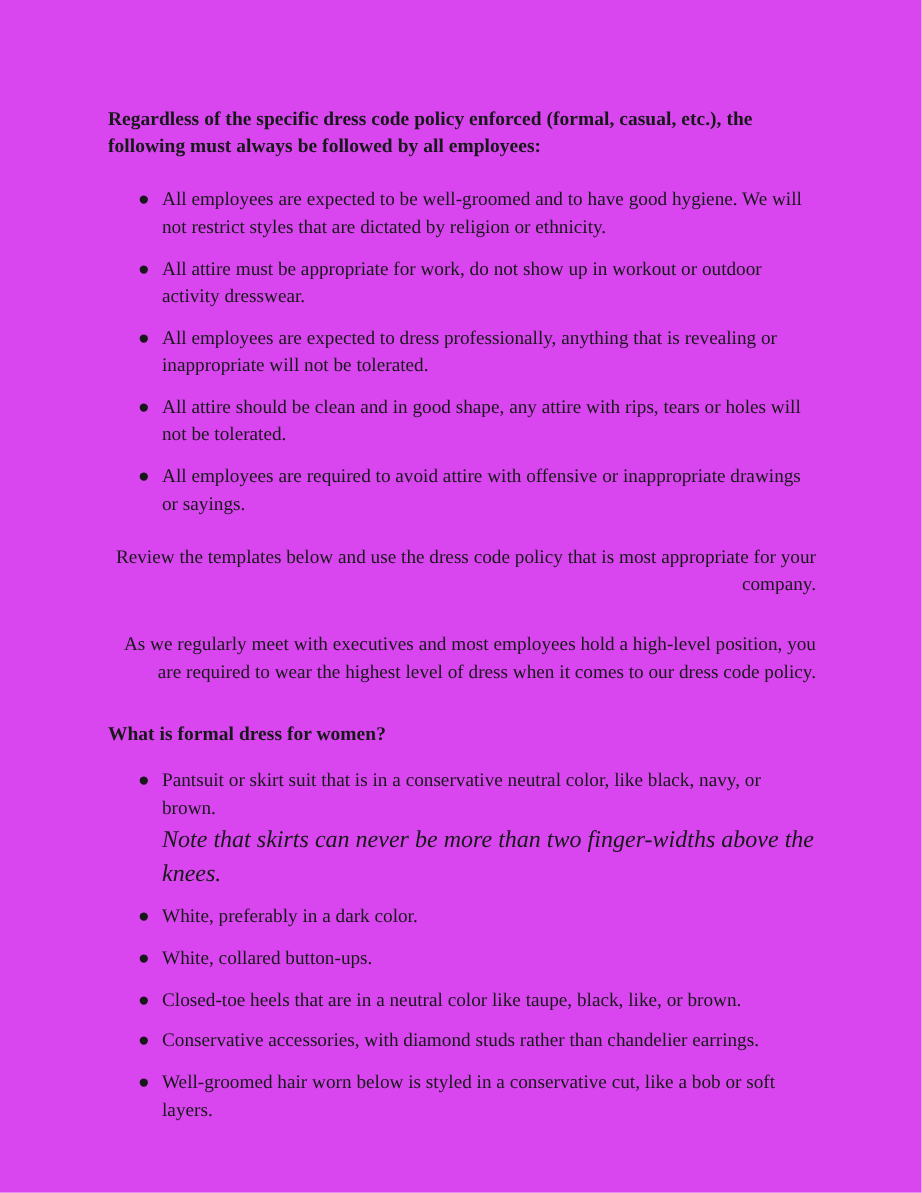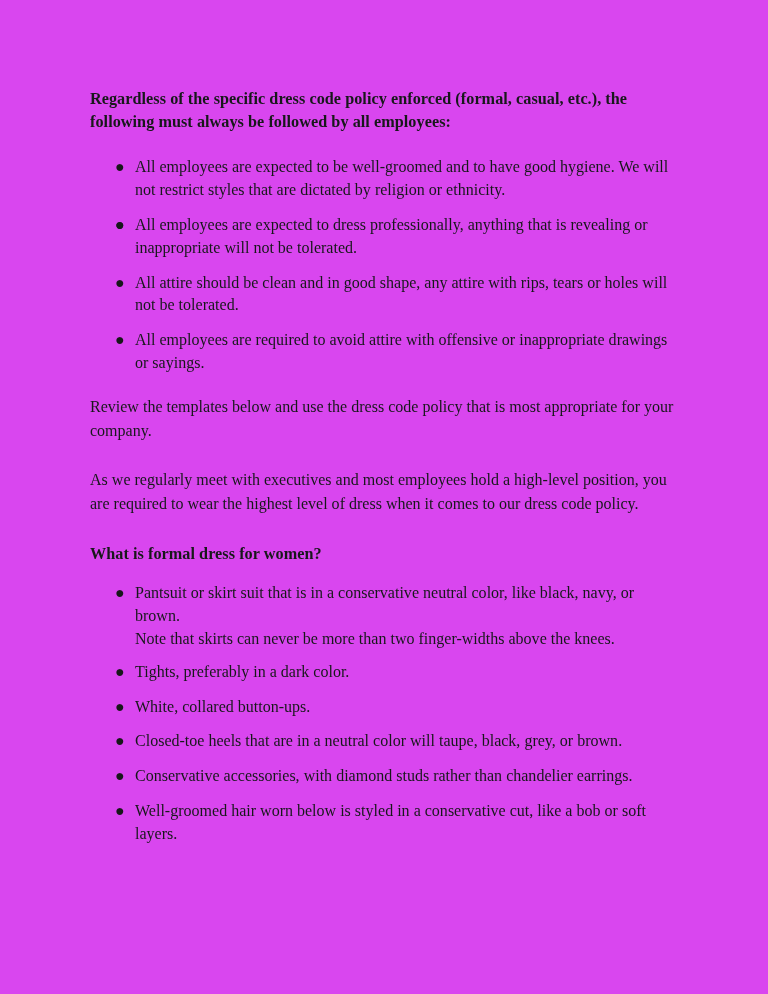--- a/index.html
+++ b/index.html
@@ -41,20 +41,21 @@
   }
   .heading-question {
     margin-top: 28px;
     margin-bottom: 0;
   }
   .para {
     font-size: 16px;
     line-height: 1.47;
     margin: 0;
     letter-spacing: 0.01px;
+    text-align: right;
   }
   .para-review {
     margin-top: 20px;
   }
   .para-exec {
     margin-top: 26px;
   }
   ul.bullets {
     list-style: none;
     margin: 0;
@@ -81,21 +82,22 @@
     position: absolute;
     left: 25px;
     top: 0;
     font-size: 16px;
     line-height: 1.43;
   }
   li.no-marker-gap {
     margin-bottom: 4px;
   }
   .note {
-    font-size: 16px;
+    font-size: 20px;
+    font-style: italic;
     line-height: 1.43;
     margin: 0 0 10px 0;
     padding-left: 45px;
     letter-spacing: 0.01px;
   }
 </style>
 </head>
 <body>
 
 <div class="page">
@@ -103,20 +105,21 @@
 
     <p class="heading heading-lead">Regardless of the specific dress code policy enforced (formal, casual, etc.), the following must always be followed by all employees:</p>
 
     <ul class="bullets list-general">
       <li>
         <span class="marker">●</span>
         <span>All employees are expected to be well-groomed and to have good hygiene. We will not restrict styles that are dictated by religion or ethnicity.</span>
       </li>
       <li>
         <span class="marker">●</span>
+        <span>All attire must be appropriate for work, do not show up in workout or outdoor activity dresswear.</span>
       </li>
       <li>
         <span class="marker">●</span>
         <span>All employees are expected to dress professionally, anything that is revealing or inappropriate will not be tolerated.</span>
       </li>
       <li>
         <span class="marker">●</span>
         <span>All attire should be clean and in good shape, any attire with rips, tears or holes will not be tolerated.</span>
       </li>
       <li>
@@ -137,29 +140,29 @@
         <span class="marker">●</span>
         <span>Pantsuit or skirt suit that is in a conservative neutral color, like black, navy, or brown.</span>
       </li>
     </ul>
 
     <p class="note">Note that skirts can never be more than two finger-widths above the knees.</p>
 
     <ul class="bullets">
       <li>
         <span class="marker">●</span>
-        <span>Tights, preferably in a dark color.</span>
+        <span>White, preferably in a dark color.</span>
       </li>
       <li>
         <span class="marker">●</span>
         <span>White, collared button-ups.</span>
       </li>
       <li>
         <span class="marker">●</span>
-        <span>Closed-toe heels that are in a neutral color will taupe, black, grey, or brown.</span>
+        <span>Closed-toe heels that are in a neutral color like taupe, black, like, or brown.</span>
       </li>
       <li>
         <span class="marker">●</span>
         <span>Conservative accessories, with diamond studs rather than chandelier earrings.</span>
       </li>
       <li>
         <span class="marker">●</span>
         <span>Well-groomed hair worn below is styled in a conservative cut, like a bob or soft layers.</span>
       </li>
     </ul>

